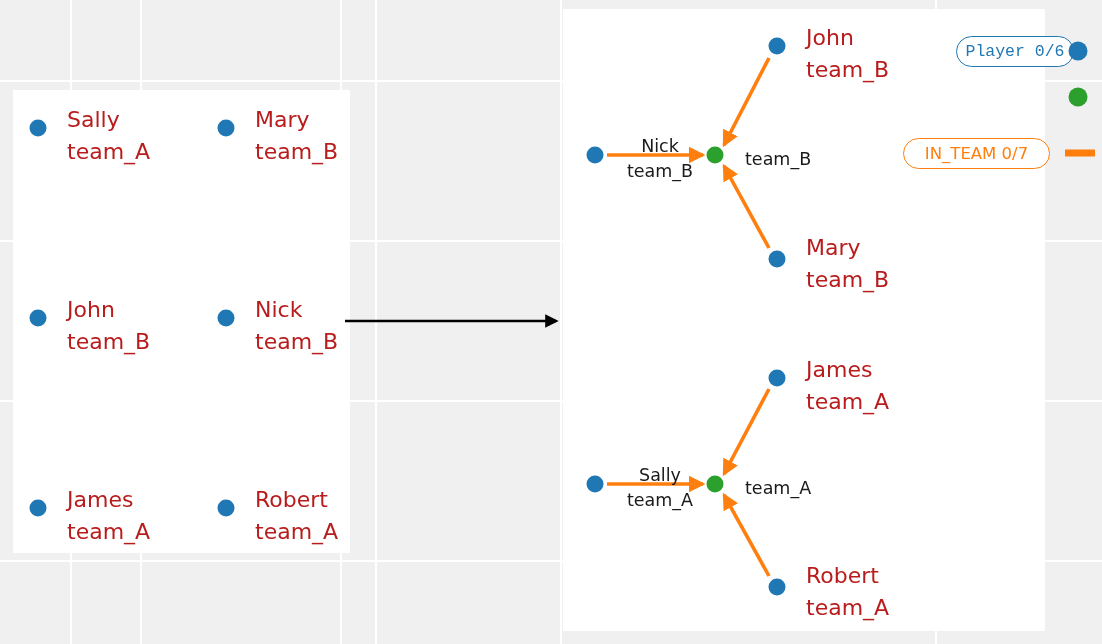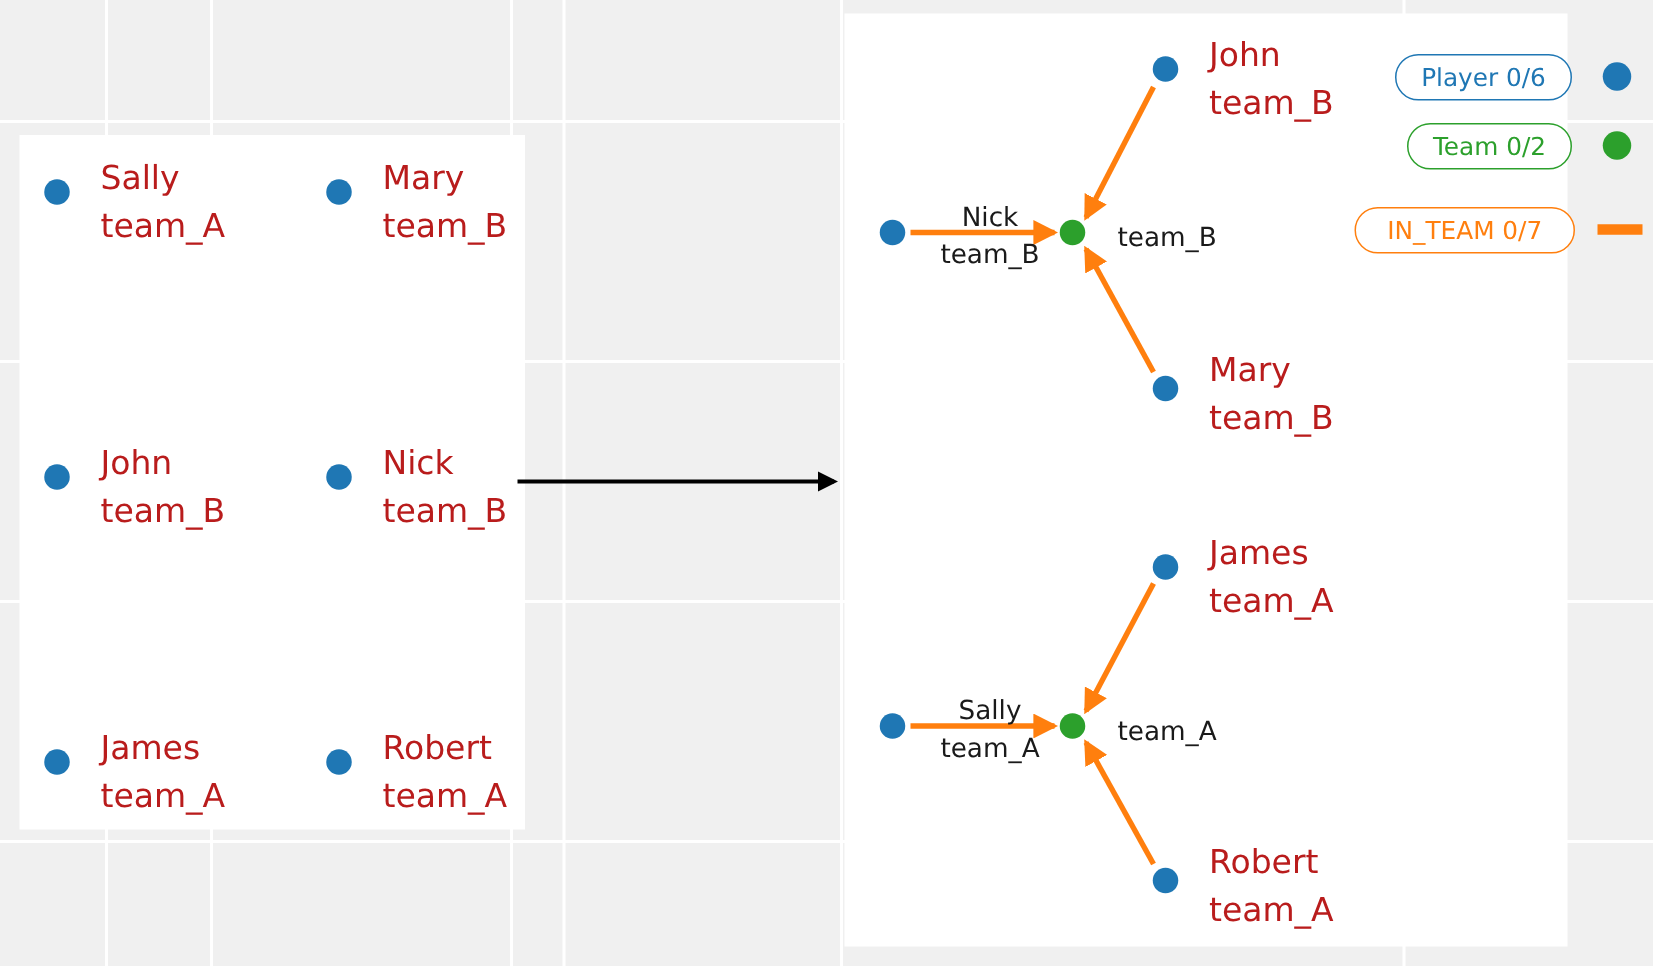--- a/index.html
+++ b/index.html
@@ -229,22 +229,21 @@
     <span class="l1">James</span>
     <span class="l2">team_A</span>
   </div>
 
   <div class="node node-player" style="left:777px; top:587px; background:#1f77b4;"></div>
   <div class="node-label" style="left:806px; top:592px;">
     <span class="l1">Robert</span>
     <span class="l2">team_A</span>
   </div>
 
-  <div class="legend-pill" style="left:930px; top:36px; width:118px; border-color:#1f77b4; color:#1f77b4;">Player 0/6</div>
+  <div class="legend-pill" style="left:956px; top:36px; width:118px; border-color:#1f77b4; color:#1f77b4;font-family:Liberation Mono, monospace;">Player 0/6</div>
   <div class="legend-swatch-dot" style="left:1078px; top:51px; background:#1f77b4;"></div>
 
-  <div class="legend-pill" style="left:938px; top:82px; width:110px; border-color:#2ca02c; color:#2ca02c;">Team 0/2</div>
   <div class="legend-swatch-dot" style="left:1078px; top:97px; background:#2ca02c;"></div>
 
   <div class="legend-pill" style="left:903px; top:138px; width:147px; border-color:#ff7f0e; color:#ff7f0e;">IN_TEAM 0/7</div>
   <div class="legend-swatch-dash" style="left:1080px; top:153px; background:#ff7f0e;"></div>
 
 </div>
 
 </body></html>

